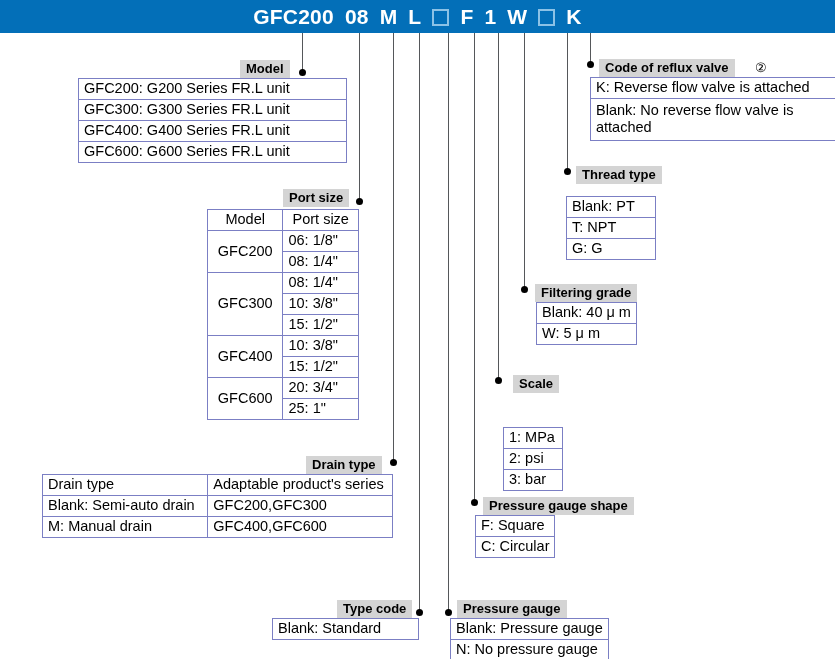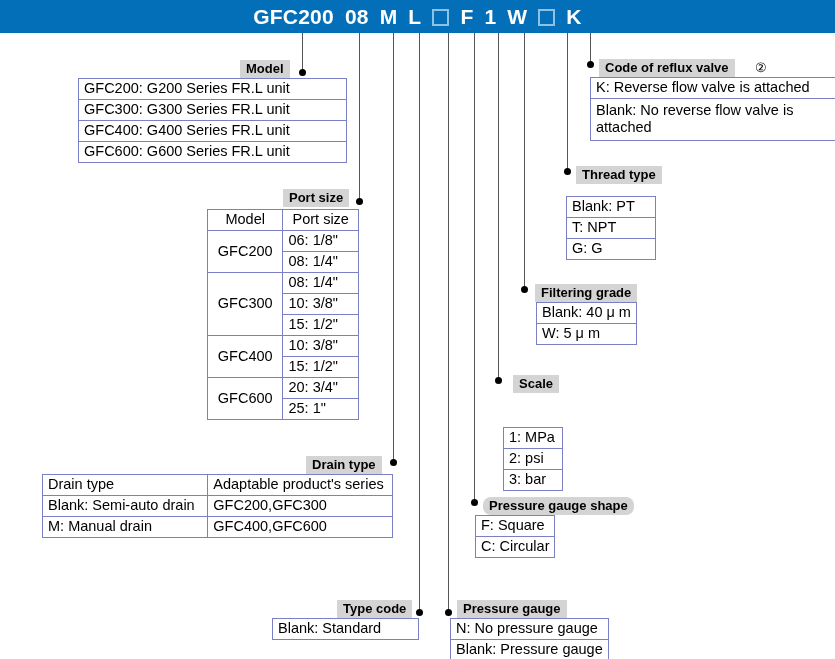--- a/index.html
+++ b/index.html
@@ -221,29 +221,29 @@
       <tr>
     <td>Blank: Standard</td>
   </tr>
 </tbody>
   </table>
 
 <div class="tab" style="left:457px; top:600px;">Pressure gauge</div>
 <table class="box" style="left:450px; top:618px; width:155px;">
   <tbody>
       <tr>
+    <td>Blank: Pressure gauge</td>
+  </tr>
+  <tr>
     <td>N: No pressure gauge</td>
   </tr>
-  <tr>
-    <td>Blank: Pressure gauge</td>
-  </tr>
-</tbody>
-  </table>
-
-<div class="tab" style="left:483px; top:497px;border-radius:8px;">Pressure gauge shape</div>
+</tbody>
+  </table>
+
+<div class="tab" style="left:483px; top:497px;">Pressure gauge shape</div>
 <table class="box" style="left:475px; top:515px; width:79px;">
   <tbody>
       <tr>
     <td>F: Square</td>
   </tr>
   <tr>
     <td>C: Circular</td>
   </tr>
 </tbody>
   </table>

